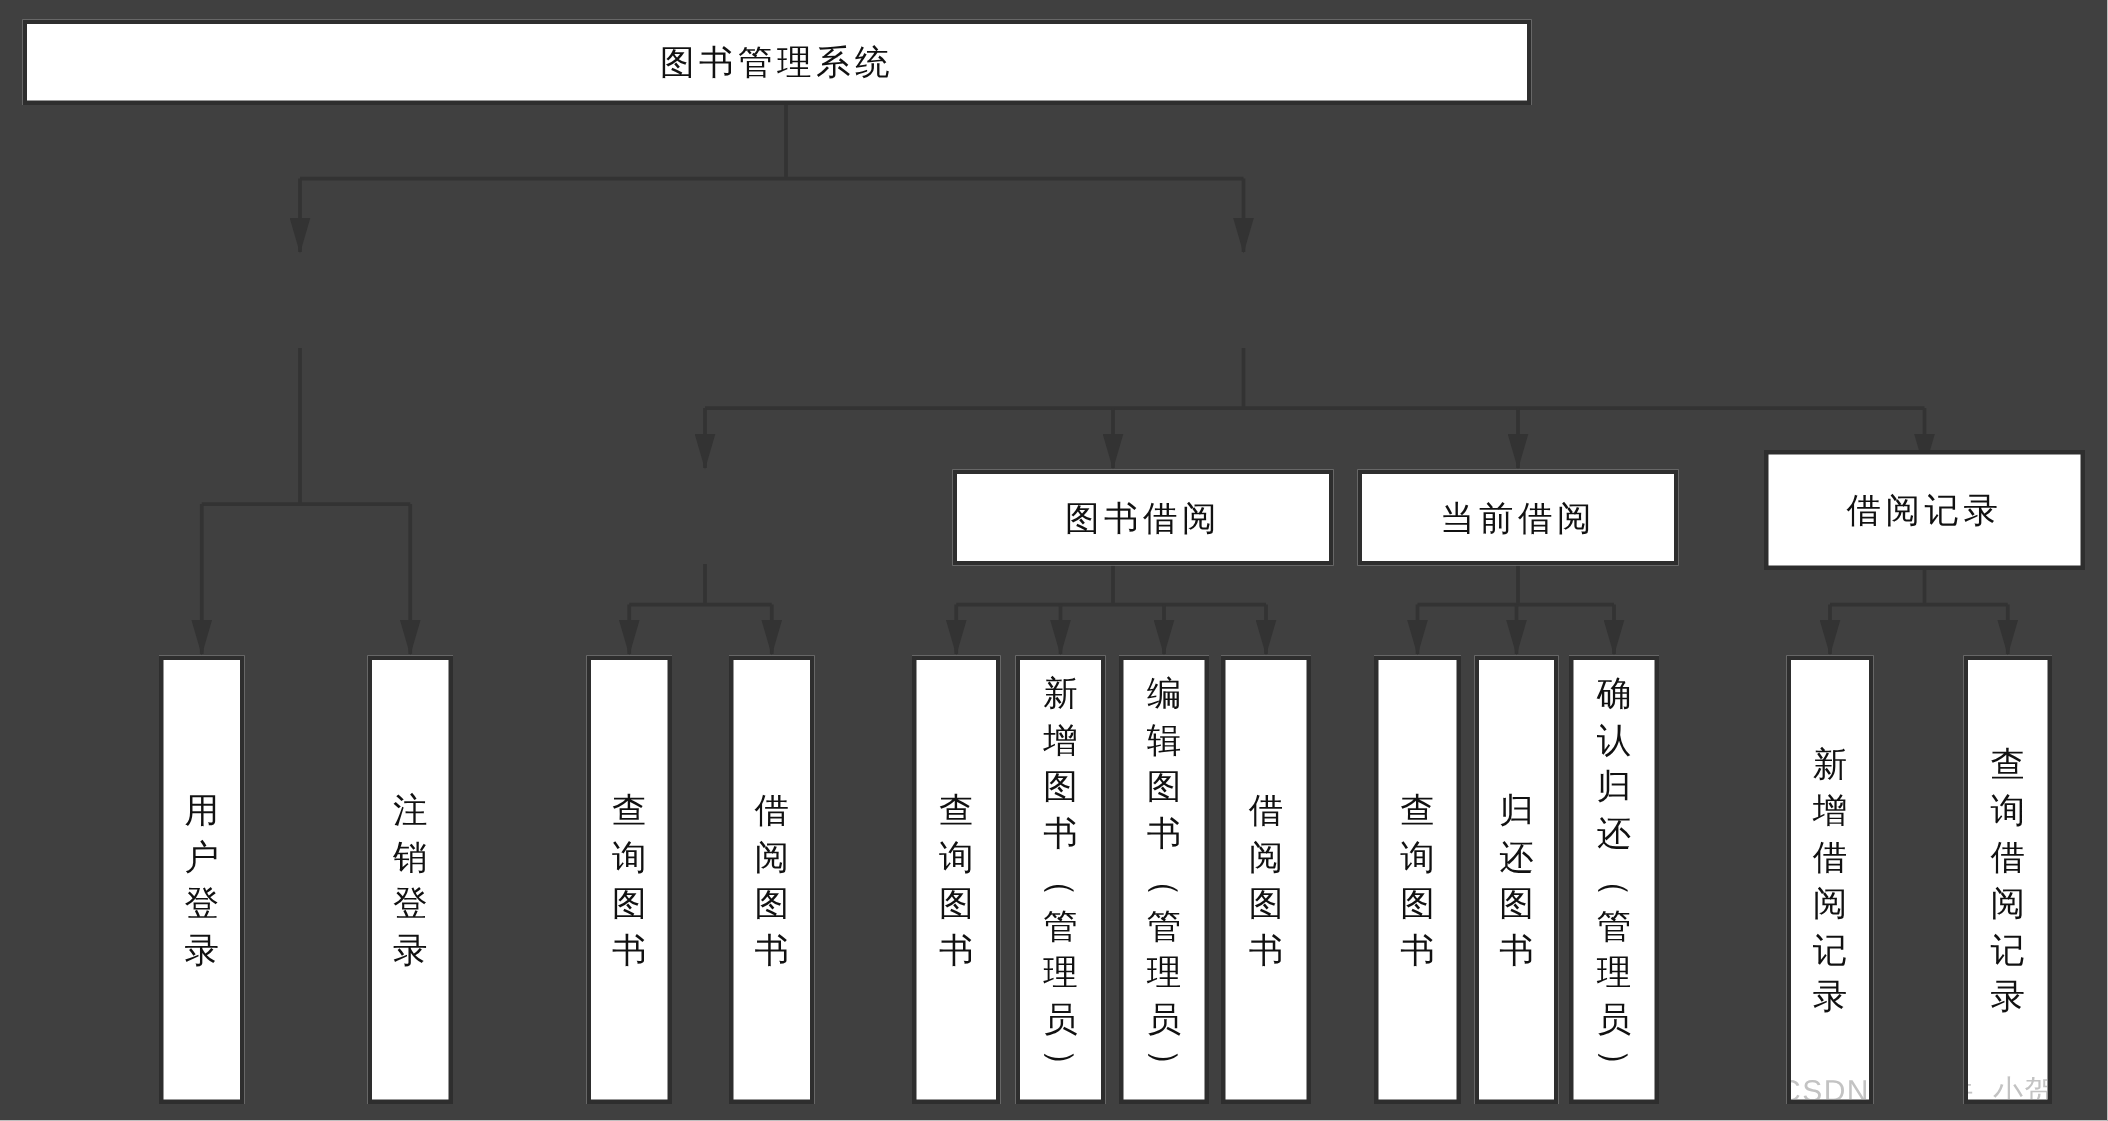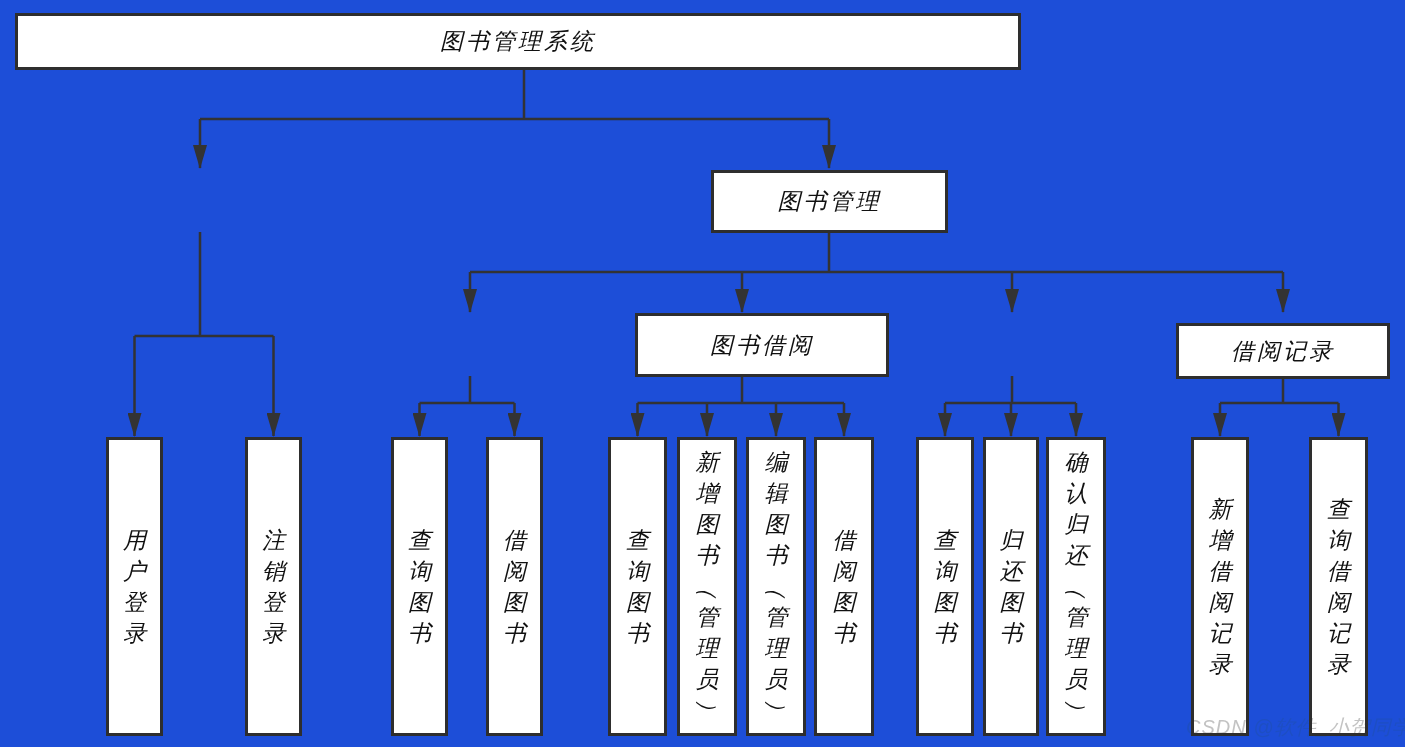--- a/index.html
+++ b/index.html
@@ -1,24 +1,23 @@
 <!DOCTYPE html>
 <html><head>
 <meta charset="utf-8">
 <style>
   html, body { margin: 0; padding: 0; background: #ffffff; }
   .stage {
     position: relative;
     width: 1405px;
     height: 747px;
-    background: #1d4ed8;
+    background: #404040;
     overflow: hidden;
     font-family: "Liberation Sans", "DejaVu Sans", sans-serif;
     color: #111111;
-    font-style: italic;
   }
   .wires {
     position: absolute;
     left: 0; top: 0;
     width: 1405px; height: 747px;
   }
   .box {
     position: absolute;
     box-sizing: border-box;
     background: #ffffff;
@@ -100,28 +99,28 @@
       <path d="M1283 376 V403 M1220 403 H1338.5"></path>
       <path d="M1220 403 V436" marker-end="url(#arw)"></path>
       <path d="M1338.5 403 V436" marker-end="url(#arw)"></path>
     </g>
   </svg>
 
   <div class="box" style="left:15px; top:13px; width:1006px; height:57px;">
     <span>图书管理系统</span>
   </div>
 
-  <div class="box" style="left:711px; top:170px; width:237px; height:63px;">
-    <span>图书管理</span>
-  </div>
 
   <div class="box" style="left:635px; top:313px; width:254px; height:64px;">
     <span>图书借阅</span>
   </div>
-  <div class="box" style="left:1176px; top:323px; width:214px; height:56px;">
+  <div class="box" style="left:905px; top:313px; width:214px; height:64px;">
+    <span>当前借阅</span>
+  </div>
+  <div class="box" style="left:1176px; top:300px; width:214px; height:80px;">
     <span>借阅记录</span>
   </div>
 
   <div class="box vbox" style="left:106px; top:437px; width:57px; height:299px;">
     <span class="vtext">
         <span class="vchar">用</span>
         <span class="vchar">户</span>
         <span class="vchar">登</span>
         <span class="vchar">录</span>
       </span>

